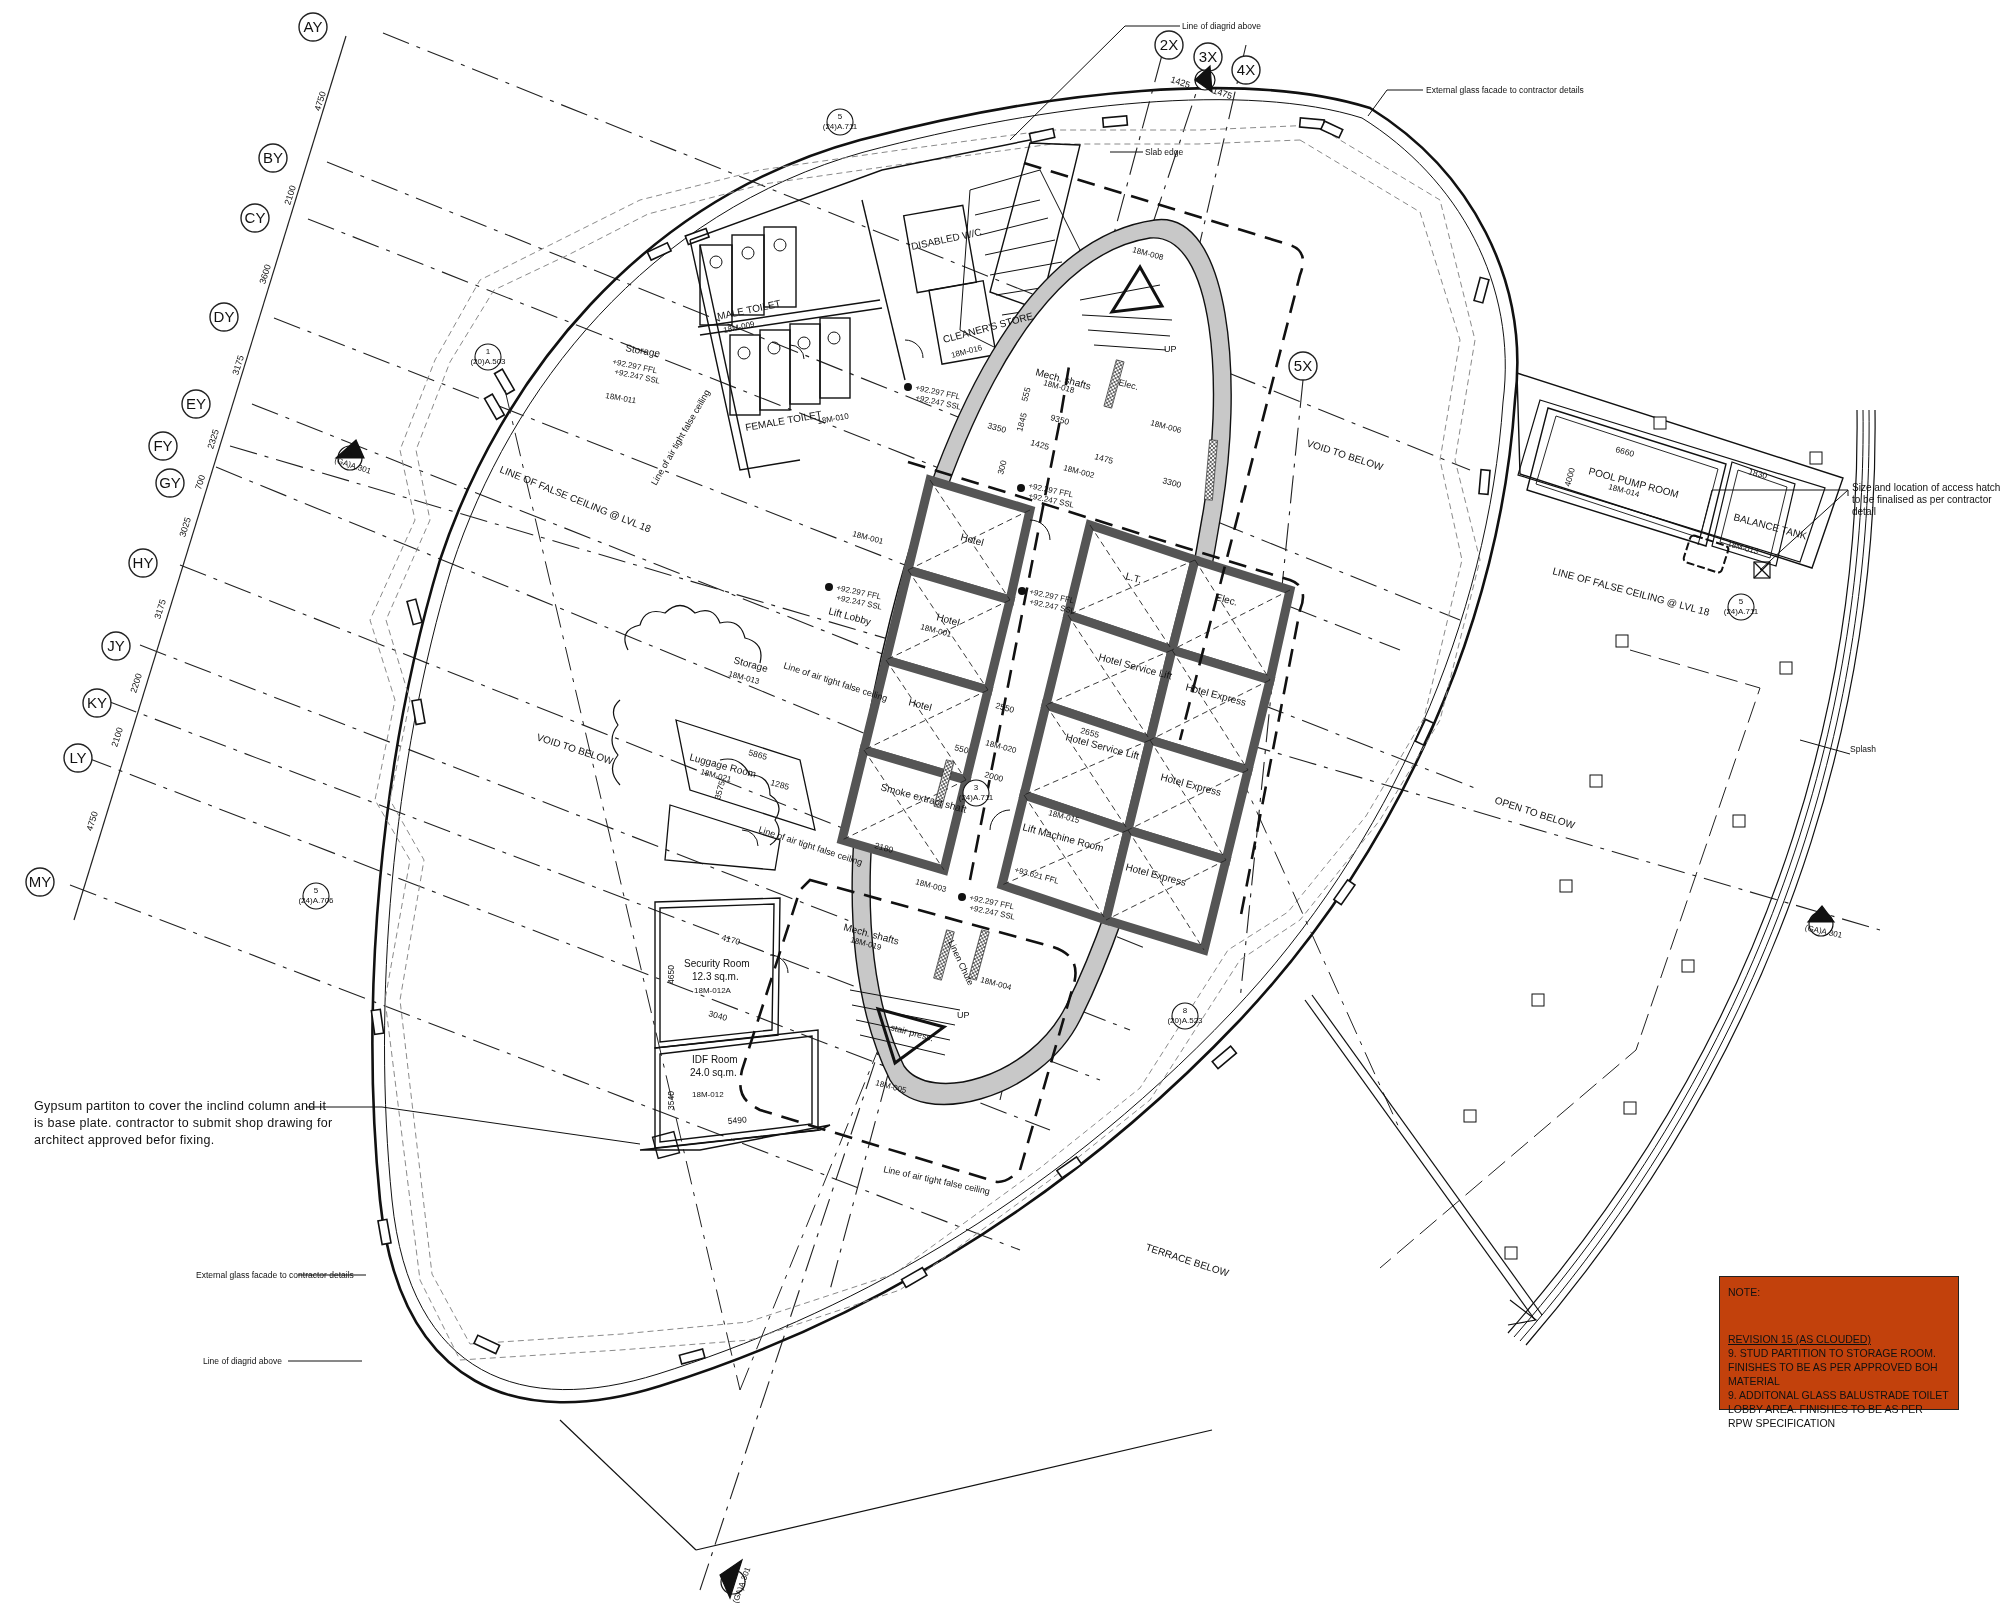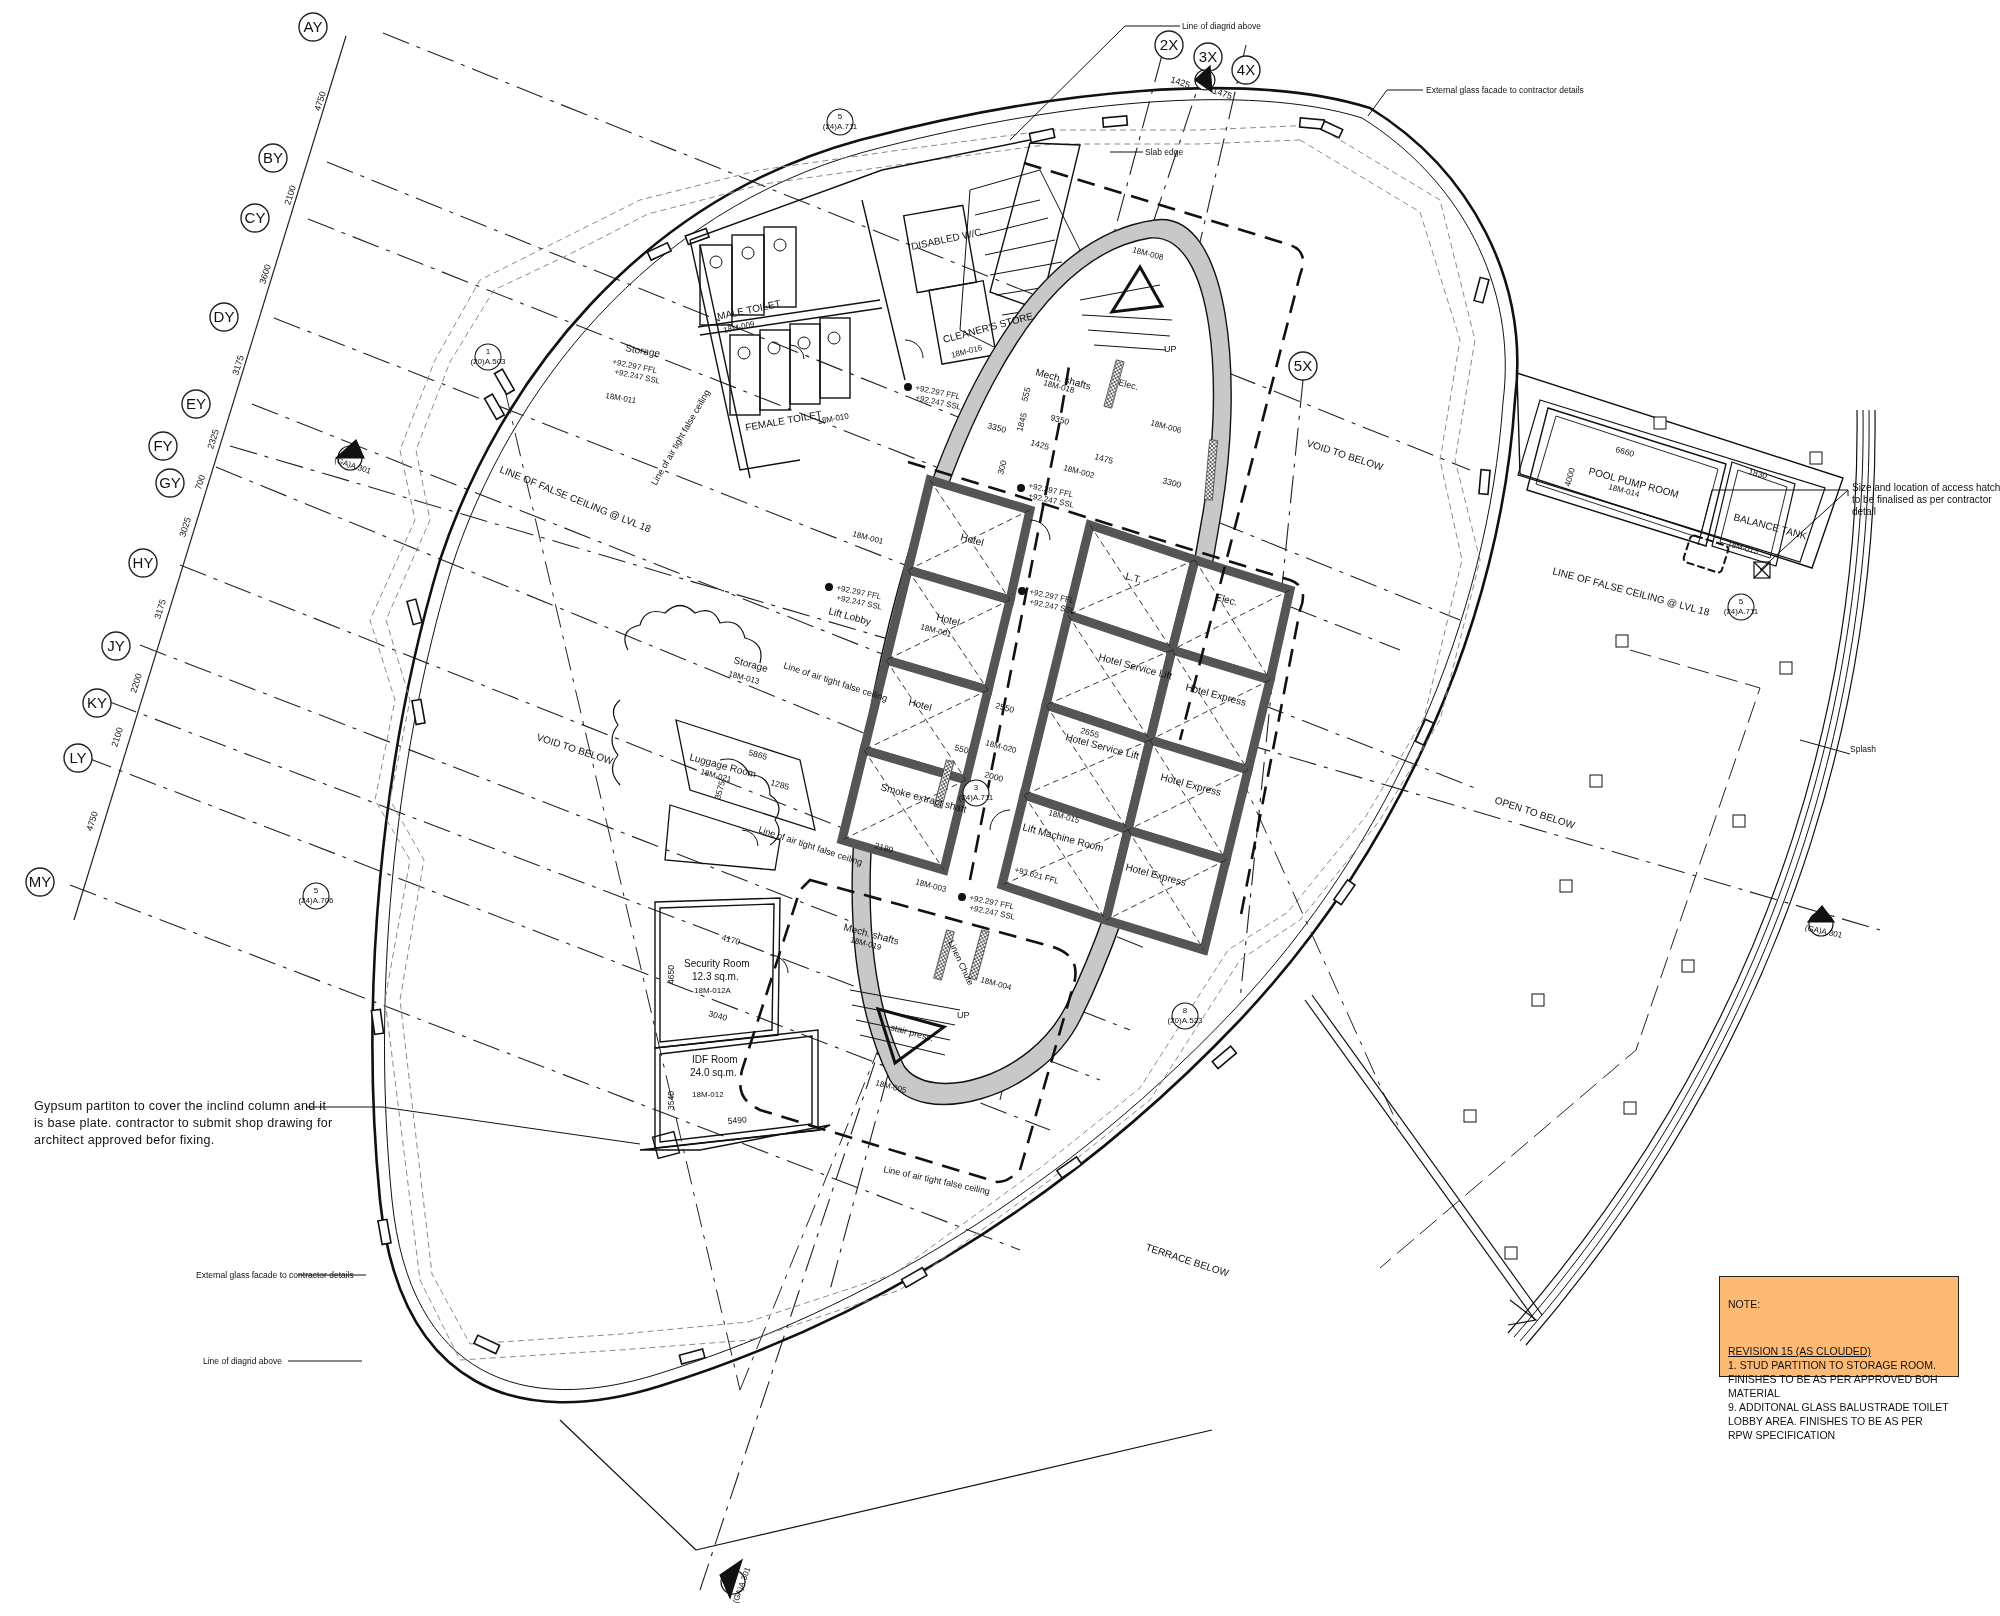--- a/index.html
+++ b/index.html
@@ -1,19 +1,19 @@
 <!DOCTYPE html>
 <html><head>
 <meta charset="utf-8">
 <style>
   html,body{margin:0;padding:0;background:#ffffff;}
   body{width:2000px;height:1616px;position:relative;overflow:hidden;font-family:"Liberation Sans",sans-serif;color:#111;}
   svg#plan{position:absolute;left:0;top:0;}
   .lbl{font-family:"Liberation Sans",sans-serif;fill:#111;}
-  .note-box{position:absolute;left:1719px;top:1276px;width:240px;height:101px;border:1.5px solid #222;background:#fdba74;padding:20px 8px;box-sizing:border-box;font-size:10.5px;line-height:14px;color:#111;}
+  .note-box{position:absolute;left:1719px;top:1276px;width:240px;height:134px;border:1.5px solid #222;background:#c2410c;padding:8px 8px;box-sizing:border-box;font-size:10.5px;line-height:14px;color:#111;}
   .note-box .ttl{display:block;}
   .note-box .rev{display:block;text-decoration:underline;margin-top:33px;}
   .note-box .itm{display:block;}
   .free-note{position:absolute;font-size:11px;line-height:14px;color:#111;}
   .big-note{position:absolute;left:34px;top:1098px;width:300px;font-size:12.5px;line-height:17px;letter-spacing:0.3px;color:#111;}
 </style>
 </head>
 <body>
 
 <svg id="plan" width="2000" height="1616" viewBox="0 0 2000 1616" xmlns="http://www.w3.org/2000/svg">
@@ -514,15 +514,15 @@
   </g>
 </svg>
 
 <div class="free-note" style="left:1852px;top:482px;width:150px;font-size:10px;line-height:12px;">Size and location of access hatch to be finalised as per contractor detail</div>
 
 <div class="big-note">Gypsum partiton to cover the inclind column and it is base plate. contractor to submit shop drawing for architect approved befor fixing.</div>
 
 <div class="note-box">
   <span class="ttl">NOTE:</span>
   <span class="rev">REVISION 15 (AS CLOUDED)</span>
-  <span class="itm">1. STUD PARTITION TO STORAGE ROOM. FINISHES TO BE AS PER APPROVED BOH MATERIAL</span>
+  <span class="itm">9. STUD PARTITION TO STORAGE ROOM. FINISHES TO BE AS PER APPROVED BOH MATERIAL</span>
   <span class="itm">9. ADDITONAL GLASS BALUSTRADE TOILET LOBBY AREA. FINISHES TO BE AS PER RPW SPECIFICATION</span>
 </div>
 
 </body></html>

